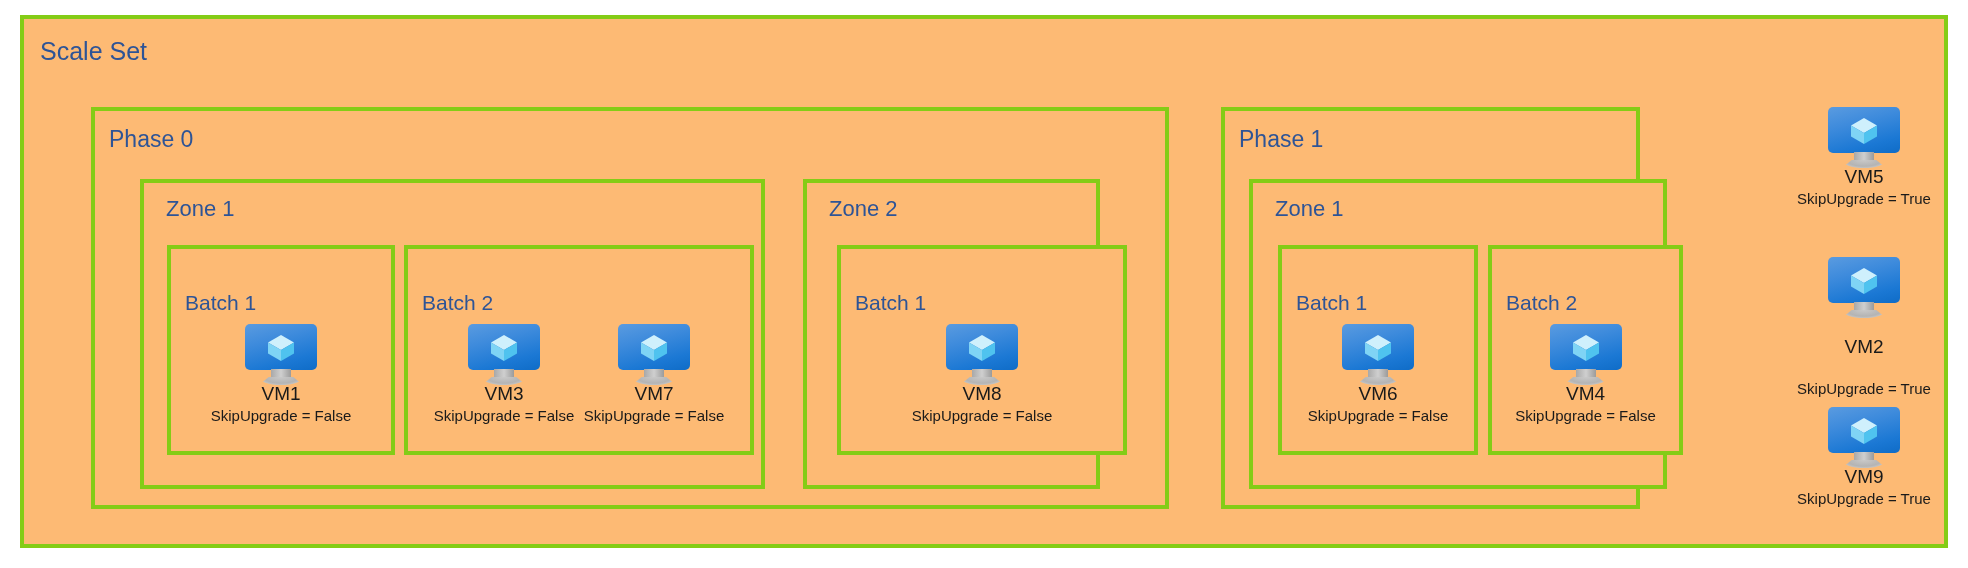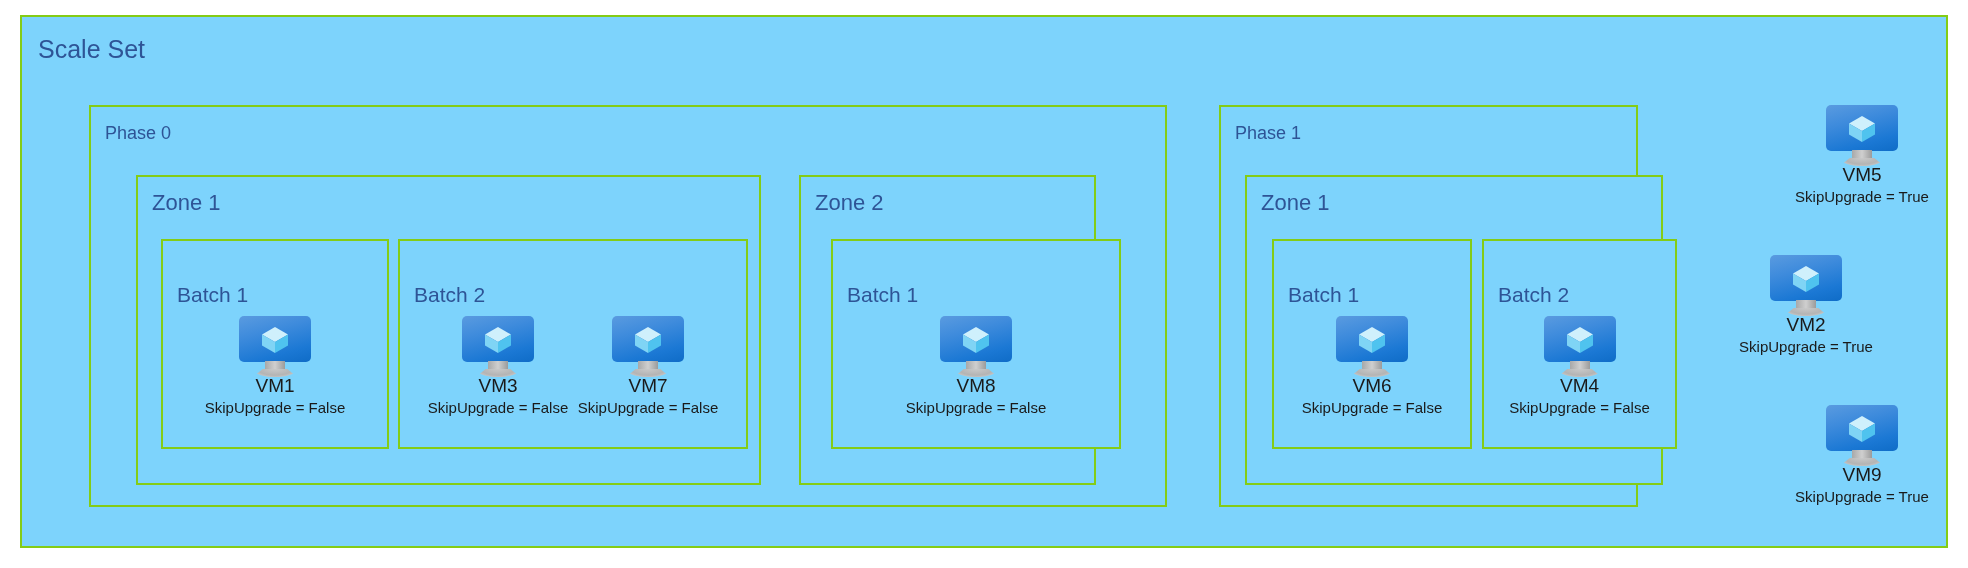--- a/index.html
+++ b/index.html
@@ -7,22 +7,22 @@
     width:1968px;height:568px;
     font-family:"Liberation Sans", sans-serif;
     -webkit-font-smoothing:antialiased;
     overflow:hidden;
     position:relative;
   }
 
   
   .frame{
     position:absolute;
-    border:2px solid #84cc16;
-    background:#7dd3fc;
+    border:4px solid #84cc16;
+    background:#fdba74;
     box-sizing:border-box;
   }
   .frame-title{
     position:absolute;
     color:#2E5496;
     font-weight:400;
     white-space:nowrap;
     line-height:1;
   }
 
@@ -32,28 +32,28 @@
     width:1928px; height:533px;
   }
   #scaleset > .frame-title{
     left:16px; top:20px;
     font-size:25px;
   }
 
   
   .phase > .frame-title{
     left:14px; top:17px;
-    font-size:18px;
+    font-size:23px;
   }
   #phase0{ left:67px; top:88px; width:1078px; height:402px; }
   #phase1{ left:1197px; top:88px; width:419px; height:402px; }
 
   
   .zone > .frame-title{
-    left:14px; top:15px;
+    left:22px; top:15px;
     font-size:22px;
   }
   #p0-zone1{ left:45px; top:68px; width:625px; height:310px; }
   #p0-zone2{ left:708px; top:68px; width:297px; height:310px;padding-left:9px; }
   #p1-zone1{ left:24px; top:68px; width:418px; height:310px; }
 
   
   .batch > .frame-title{
     left:14px; top:15px;
     font-size:21px;
@@ -126,21 +126,21 @@
 
   
   .vm-standalone{
     position:absolute;
     display:flex;
     flex-direction:column;
     align-items:center;
     width:200px;
   }
   #vm-standalone-0{ left:1740px; top:88px; }
-  #vm-standalone-1{ left:1684px; top:238px; }
+  #vm-standalone-1{ left:1740px; top:238px;gap:20px; }
   #vm-standalone-2{ left:1740px; top:388px; }
 </style>
 </head>
 <body>
 
 <div class="frame" id="scaleset">
   <div class="frame-title">Scale Set</div>
 
   <div class="frame phase" id="phase0">
     <div class="frame-title">Phase 0</div>

